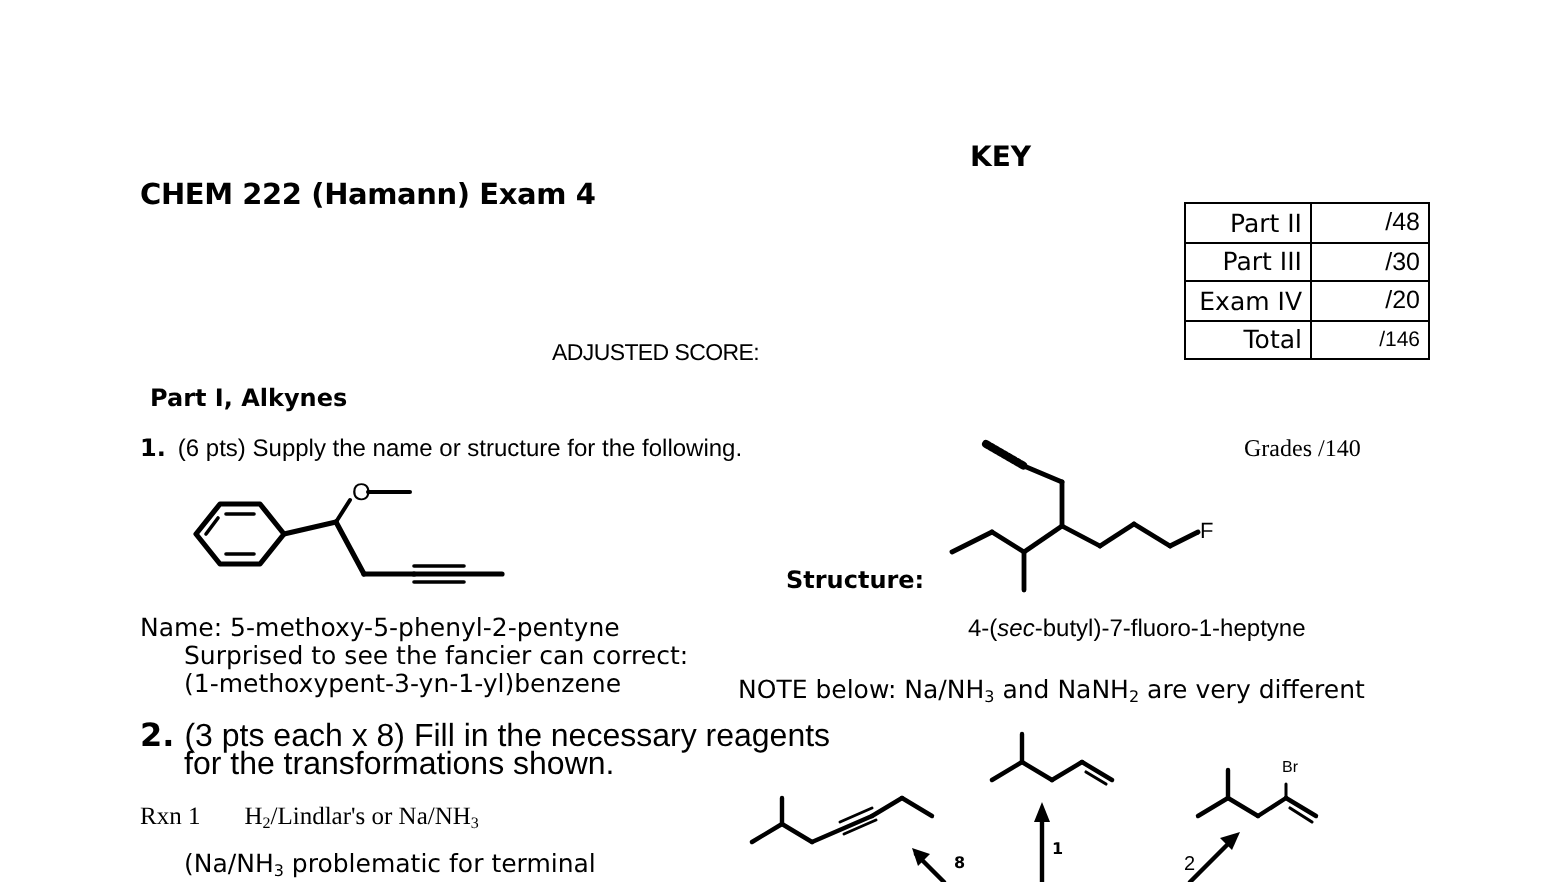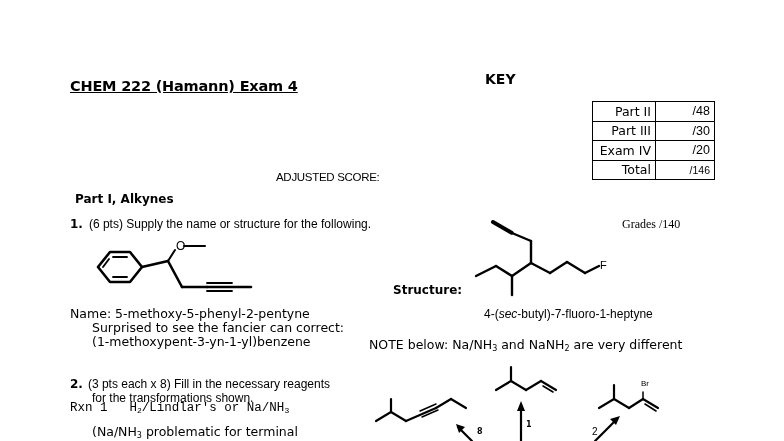--- a/index.html
+++ b/index.html
@@ -1,30 +1,30 @@
 <!DOCTYPE html>
 <html><head>
 <meta charset="utf-8">
 <style>
   html, body { margin:0; padding:0; background:#ffffff; }
   body { width:784px; height:441px; position:relative; overflow:hidden; color:#000;
          font-family:"DejaVu Sans", sans-serif; }
   .abs { position:absolute; white-space:nowrap; }
-  .title { left:70px; top:78px; font-size:14.5px; font-weight:bold; letter-spacing:-0.2px;text-decoration:underline; }
+  .title { left:70px; top:90px; font-size:14.5px; font-weight:bold; letter-spacing:-0.2px; }
   .key { left:485px; top:71px; font-size:14px; font-weight:bold; }
   .adj { left:276px; top:171px; font-size:11.5px; font-family:"Liberation Sans", sans-serif; letter-spacing:-0.3px; }
   .part1 { left:75px; top:192px; font-size:12px; font-weight:bold; font-family:"DejaVu Sans", sans-serif; }
   .q1 { left:70px; top:217px; font-size:12px; font-family:"Liberation Sans", sans-serif; }
   .q1 b { font-family:"DejaVu Sans", sans-serif; margin-right:6px; }
   .name { left:70px; top:307px; font-size:12.5px; line-height:14px; font-family:"DejaVu Sans", sans-serif; }
   .name .ind { padding-left:22px; display:block; }
-  .q2 { left:70px; top:361px; font-size:12px; line-height:14px; font-family:"Liberation Sans", sans-serif;margin-top:16px; }
+  .q2 { left:70px; top:361px; font-size:16px; line-height:14px; font-family:"Liberation Sans", sans-serif; }
   .q2 b { font-family:"DejaVu Sans", sans-serif; margin-right:5px; }
   .q2 .ind { padding-left:22px; display:block; }
-  .rxn1 { left:70px; top:401px; font-size:12.5px; font-family:Liberation Mono, monospace; }
+  .rxn1 { left:70px; top:401px; font-size:12.5px; font-family:Liberation Serif, serif; }
   .rxn1 .ans { margin-left:22px; }
   .rxn1note { left:92px; top:424px; font-size:12.5px; font-family:"DejaVu Sans", sans-serif; }
   .struct-label { left:393px; top:283px; font-size:12px; font-weight:bold; font-family:"DejaVu Sans", sans-serif; }
   .struct-name { left:484px; top:307px; font-size:12px; font-family:"Liberation Sans", sans-serif; }
   .note { left:369px; top:337px; font-size:12.5px; font-family:"DejaVu Sans", sans-serif; }
   .grades { left:622px; top:217px; font-size:12px; font-family:Liberation Serif, serif; }
   table.score { position:absolute; left:592px; top:101px; border-collapse:collapse; }
   table.score td { border:1.5px solid #000; height:18.5px; padding:0 4px; font-size:12.5px; text-align:right; }
   table.score td.lbl { width:54px; font-family:"DejaVu Sans", sans-serif; }
   table.score td.val { width:50px; font-family:"Liberation Sans", sans-serif; }

